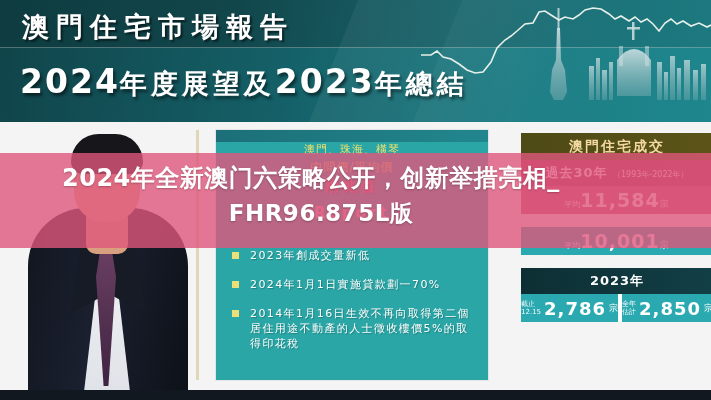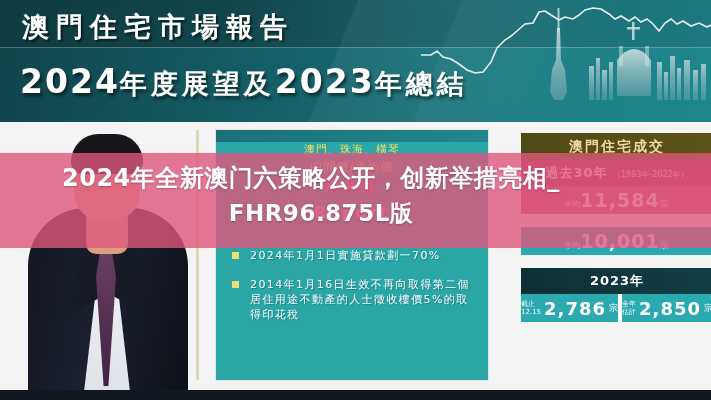--- a/index.html
+++ b/index.html
@@ -270,20 +270,21 @@
   <div class="divider"></div>
 
   <div class="mid-card">
     <div class="mid-head"></div>
     <div class="mid-sub">澳門、珠海、橫琴</div>
     <div class="mid-sub2">中間價/平均價</div>
     <div class="mid-big">兩兆值</div>
     <div class="mid-big2">Report</div>
 
     <div class="bullets">
+      <div class="bullet">2023年創成交量新低</div>
       <div class="bullet">2024年1月1日實施貸款劃一70%</div>
       <div class="bullet">2014年1月16日生效不再向取得第二個居住用途不動產的人士徵收樓價5%的取得印花稅</div>
     </div>
   </div>
 
   <div class="stats">
 
     <div class="stat-box box-top">
       <div class="stat-head-red">澳門住宅成交</div>
       <div class="stat-title">

